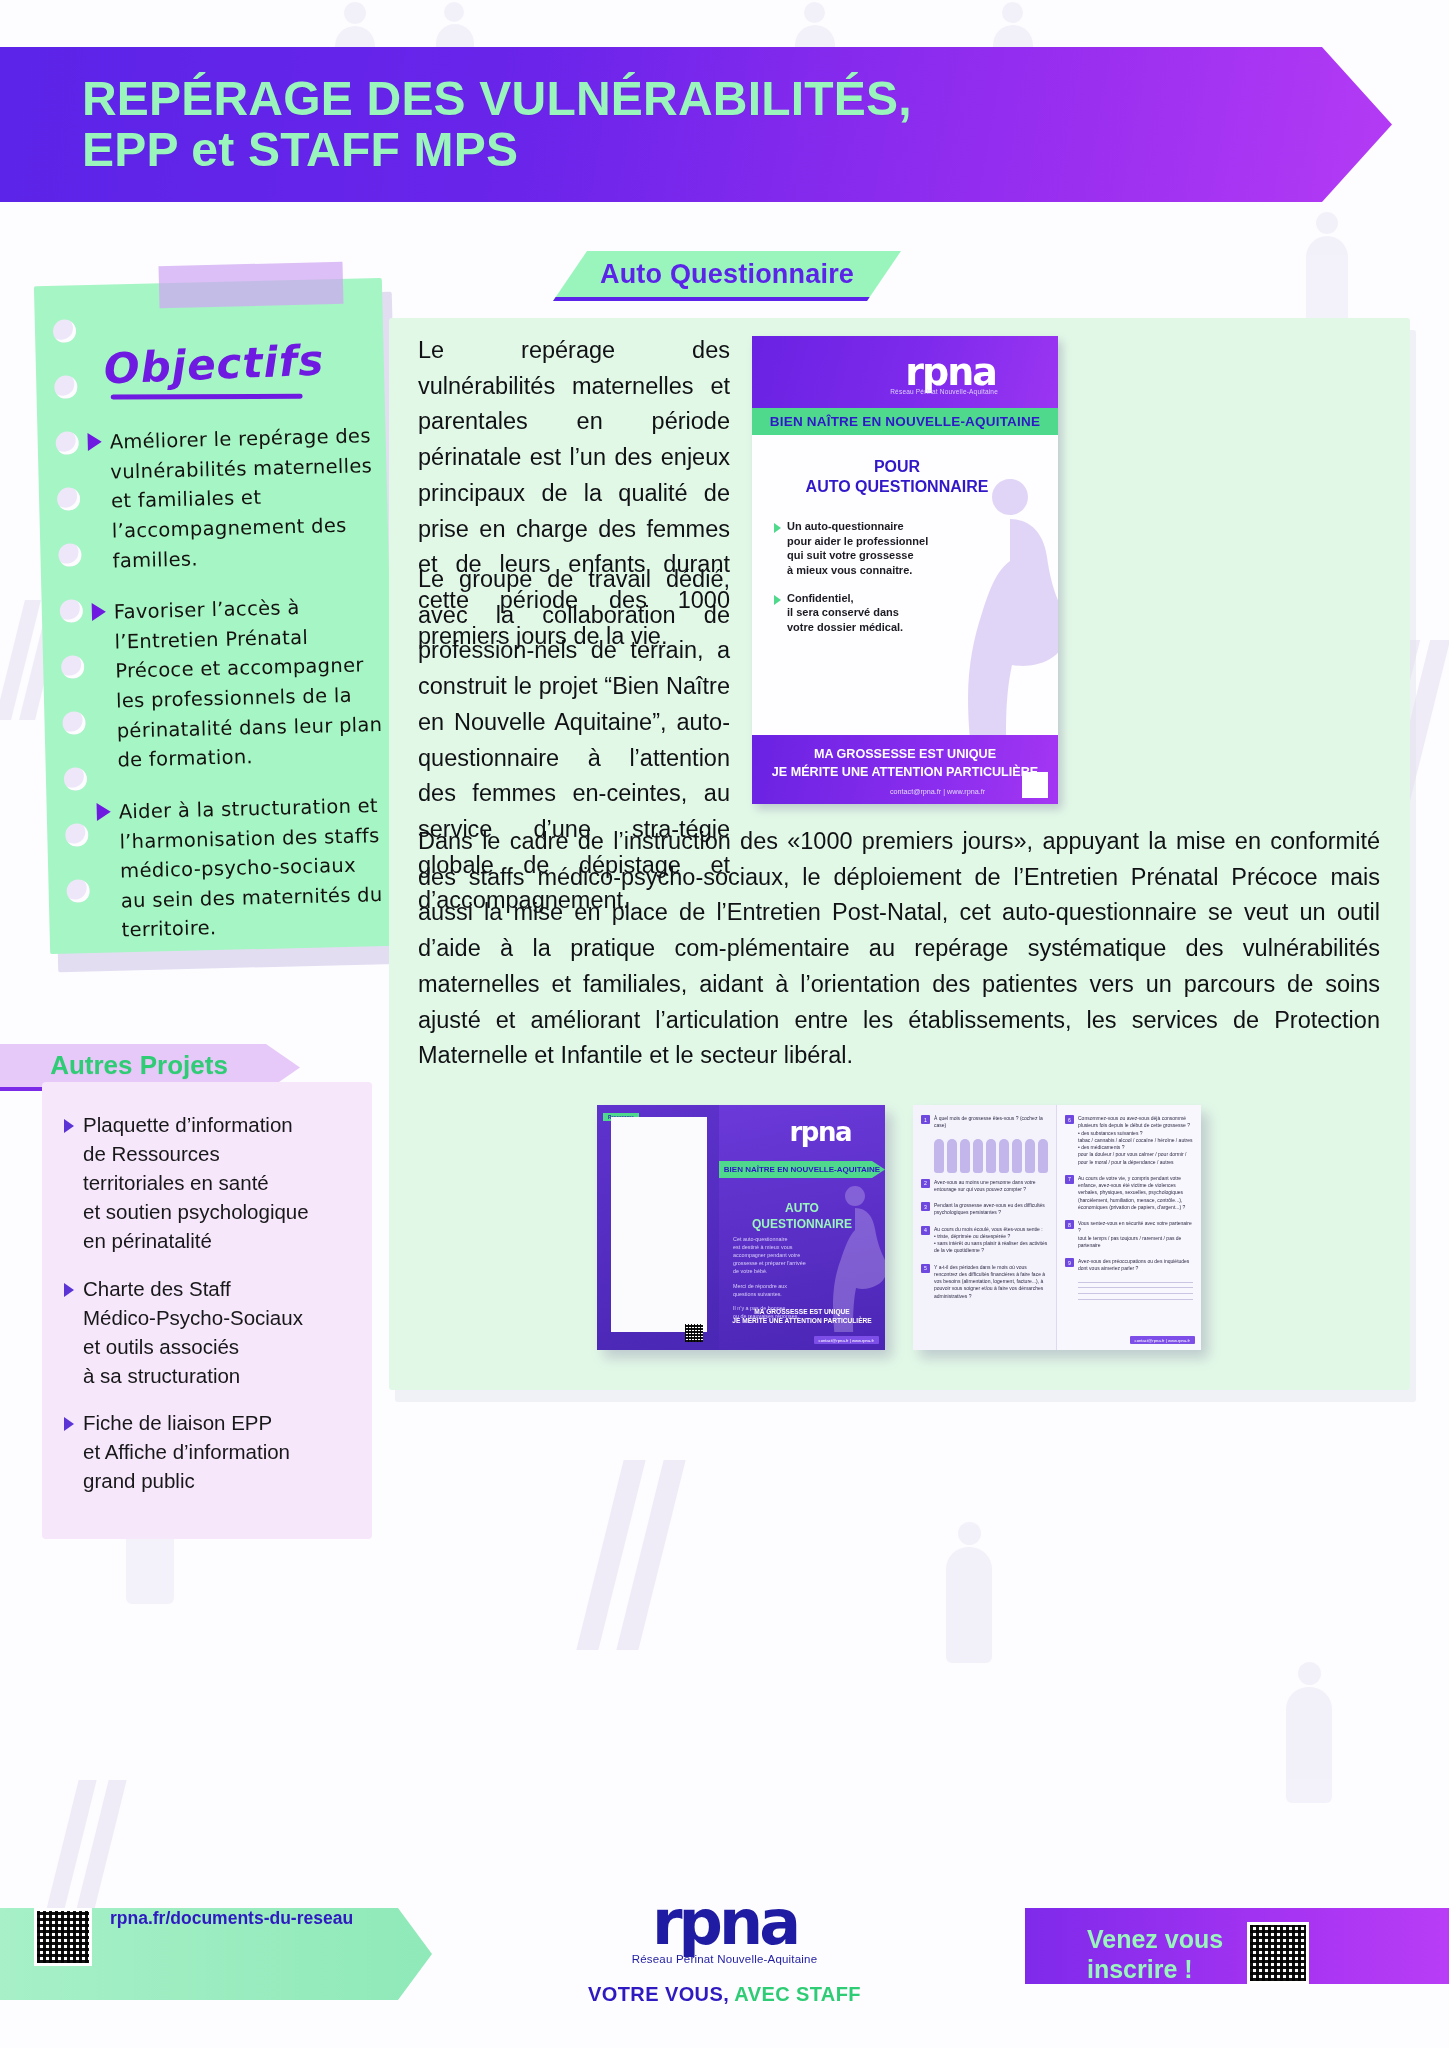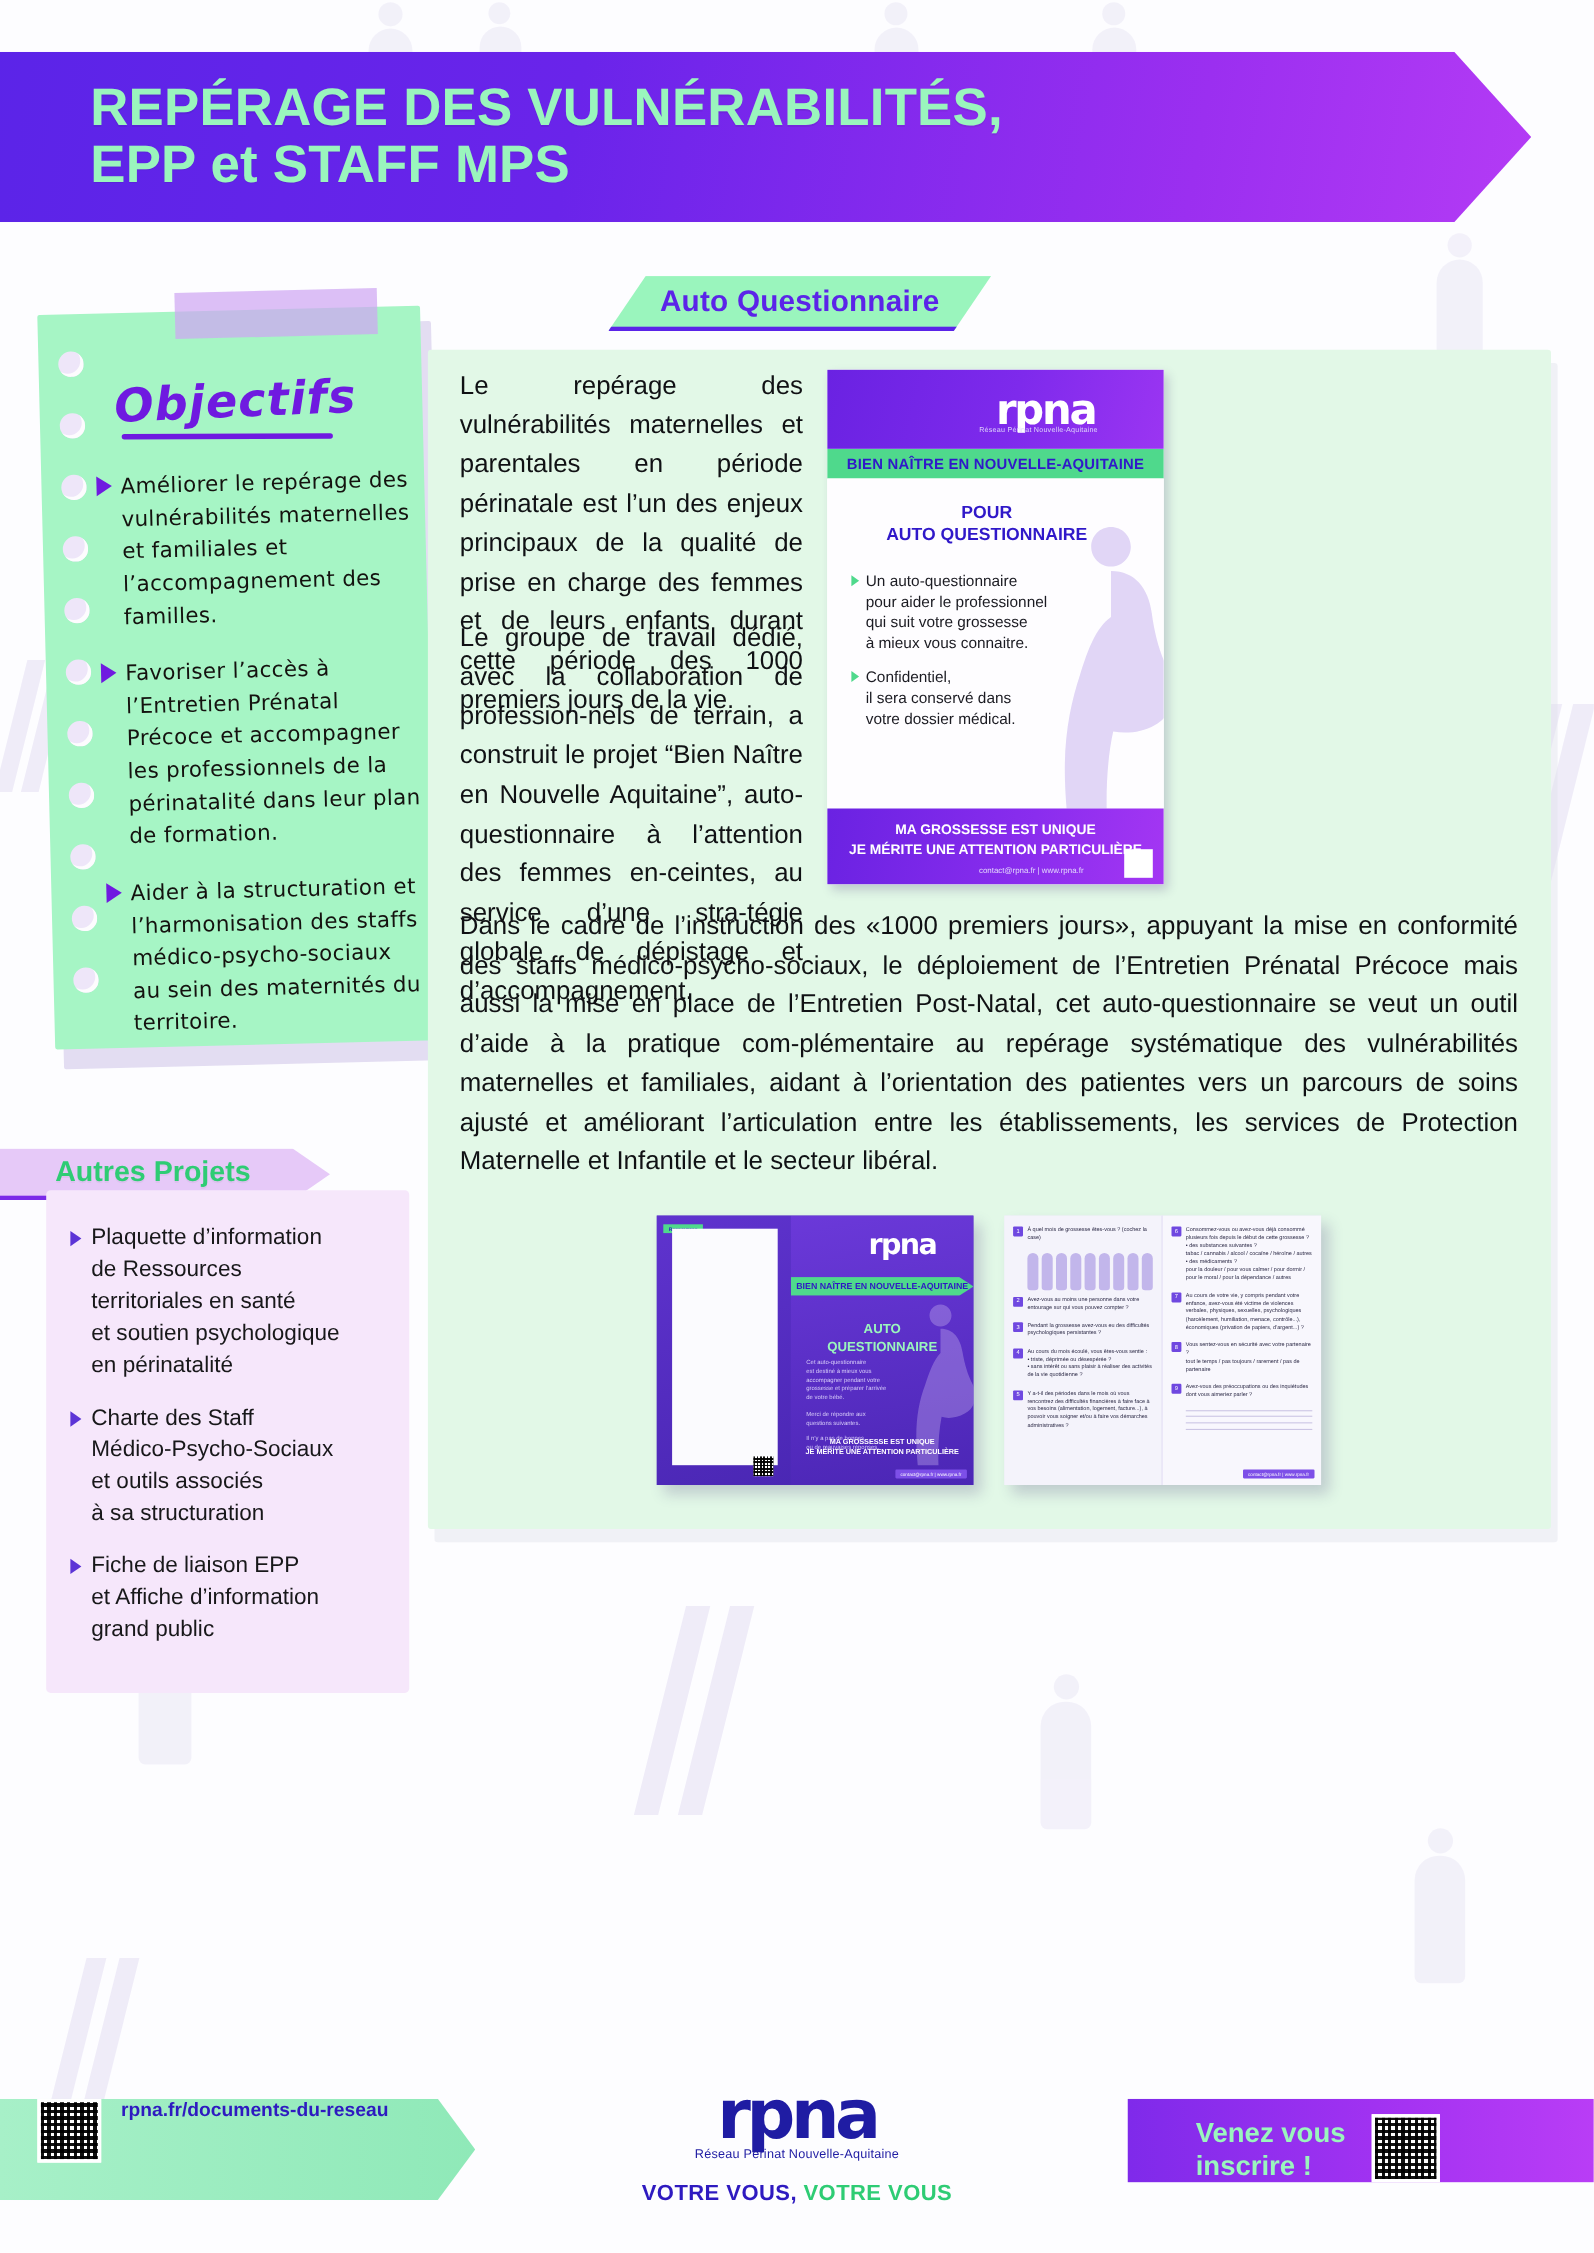--- a/index.html
+++ b/index.html
@@ -356,24 +356,25 @@
   }
   .flyer-bullet-marker {
     flex: 0 0 auto;
     margin-top: 4px;
     width: 0; height: 0;
     border-left: 7px solid #4fd98c;
     border-top: 5px solid transparent;
     border-bottom: 5px solid transparent;
   }
   .flyer-bullet-text {
-    font-size: 14px;
+    font-size: 11px;
     line-height: 1.33;
     color: #1b1b22;
     white-space: pre-line;
+    font-weight: bold;
   }
   #flyer-footer {
     position: relative;
     height: 69px;
     background: linear-gradient(100deg, #6a22e2 0%, #8a2dee 60%, #a436f3 100%);
   }
   #flyer-footer-text {
     position: absolute;
     left: 0; right: 0; top: 11px;
     text-align: center;
@@ -942,21 +943,21 @@
     <div id="footer-left-chip">
       <div class="qr" style="width:58px;height:58px;"></div>
       <span id="footer-left-url">rpna.fr/documents-du-reseau</span>
     </div>
 
     <div id="footer-center">
       <div id="rpna-logo-text">rpna</div>
       <div id="rpna-logo-sub">Réseau Périnat Nouvelle-Aquitaine</div>
       <div id="footer-slogan">
         <span class="p1">VOTRE VOUS,</span>
-        <span class="p2">VOTRE VOUS</span>
+        <span class="p2">AVEC STAFF</span>
       </div>
     </div>
 
     <div id="footer-right-chip">
       <span id="footer-right-text">Venez vous
 inscrire !</span>
       <div class="qr" style="width:62px;height:62px;"></div>
     </div>
   </div>
 

